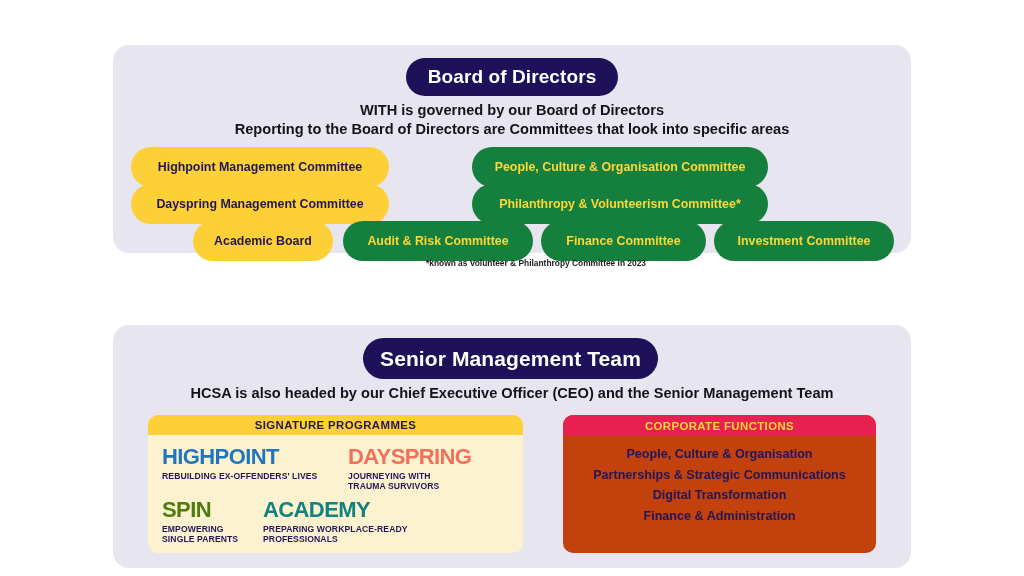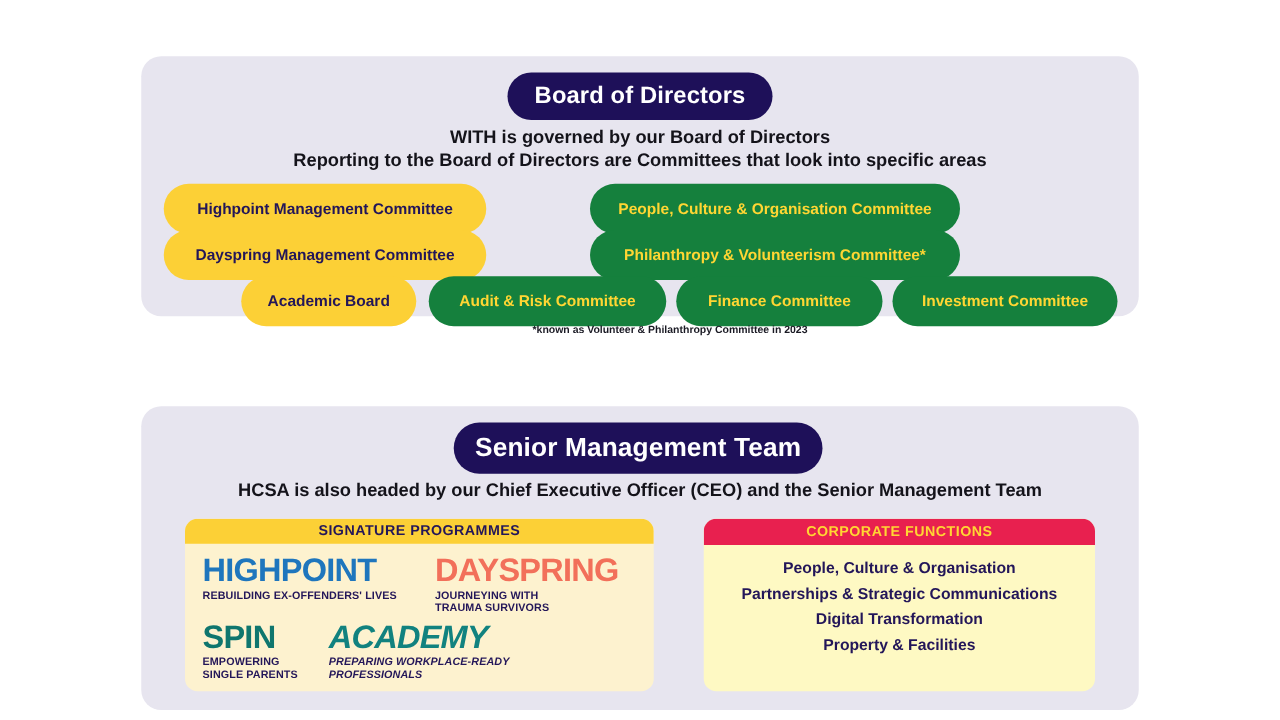--- a/index.html
+++ b/index.html
@@ -141,46 +141,46 @@
     justify-content: center;
   }
   .prog-grid {
     position: relative;
     height: 117px;
   }
   .prog {
     position: absolute;
   }
   .prog-name {
-    font-size: 26px;
+    font-size: 22px;
     font-weight: bold;
     letter-spacing: -.6px;
     line-height: 27px;
   }
   .prog-sub {
     font-size: 8.6px;
     font-weight: bold;
     color: #231659;
     letter-spacing: .1px;
     line-height: 10px;
     margin-top: 1px;
   }
   #prog-highpoint { left: 14px;  top: 8px; }
   #prog-dayspring { left: 200px; top: 8px; }
   #prog-spin      { left: 14px;  top: 61px; }
-  #prog-academy   { left: 115px; top: 61px; font-style: italic; }
+  #prog-academy   { left: 115px; top: 61px; }
 
   
   #functions-card {
     position: absolute;
     left: 450px;
     top: 90px;
     width: 313px;
     height: 138px;
-    background: #fef9c3;
+    background: #c2410c;
     border-radius: 10px;
     overflow: hidden;
   }
   #functions-header {
     height: 21px;
     background: #e8204f;
     color: #ffd633;
     font-size: 11.4px;
     font-weight: bold;
     letter-spacing: .4px;
@@ -248,38 +248,38 @@
         <div class="prog-sub">REBUILDING EX-OFFENDERS' LIVES</div>
       </div>
 
       <div class="prog" id="prog-dayspring">
         <div class="prog-name" style="color:#f2705a">DAYSPRING</div>
         <div class="prog-sub">JOURNEYING WITH</div>
         <div class="prog-sub" style="margin-top:0">TRAUMA SURVIVORS</div>
       </div>
 
       <div class="prog" id="prog-spin">
-        <div class="prog-name" style="color:#0f766e">SPIN</div>
+        <div class="prog-name" style="color:#4d7c0f">SPIN</div>
         <div class="prog-sub">EMPOWERING</div>
         <div class="prog-sub" style="margin-top:0">SINGLE PARENTS</div>
       </div>
 
       <div class="prog" id="prog-academy">
         <div class="prog-name" style="color:#11827f">ACADEMY</div>
         <div class="prog-sub">PREPARING WORKPLACE-READY</div>
         <div class="prog-sub" style="margin-top:0">PROFESSIONALS</div>
       </div>
 
     </div>
   </div>
 
   <div id="functions-card">
     <div id="functions-header">CORPORATE FUNCTIONS</div>
 
     <div id="functions-list">
       <div class="function-item">People, Culture &amp; Organisation</div>
       <div class="function-item">Partnerships &amp; Strategic Communications</div>
       <div class="function-item">Digital Transformation</div>
-      <div class="function-item">Property &amp; Facilities</div>
+      <div class="function-item">Finance &amp; Administration</div>
     </div>
   </div>
 
 </div>
 
 </body></html>

